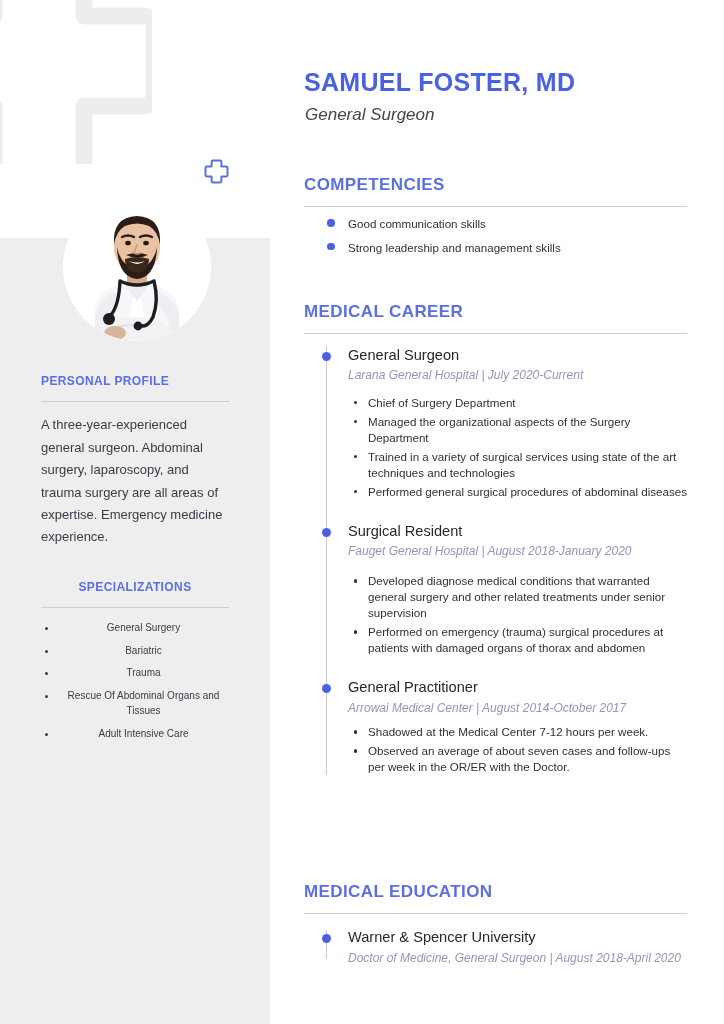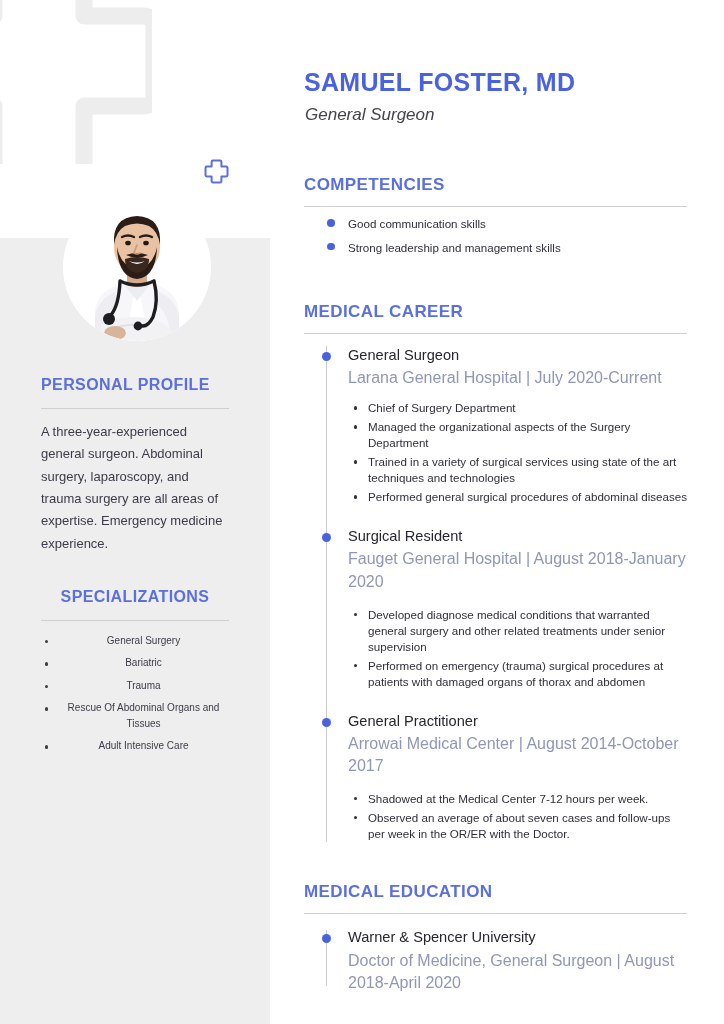--- a/index.html
+++ b/index.html
@@ -74,21 +74,21 @@
     top: 238px;
     width: 270px;
     padding: 0 41px 0 41px;
     z-index: 5;
   }
 
   .s-sec { margin-top: 0; }
 
   .s-head {
     color: #5b6fdf;
-    font-size: 16px;
+    font-size: 12px;
     font-weight: bold;
     letter-spacing: 0.4px;
     line-height: 1.62;
     text-transform: uppercase;
   }
 
   .s-rule {
     height: 1px;
     background: #cfcfcf;
     margin: 10px 0 12px 0;
@@ -226,21 +226,22 @@
     background: #4a62e0;
   }
   .tl-title {
     color: #26262f;
     font-size: 14.6px;
     font-weight: normal;
     line-height: 1.25;
   }
   .tl-meta {
     color: #9096b8;
-    font-size: 16px;
+    font-size: 12px;
+    font-style: italic;
     line-height: 1.38;
     margin-top: 3px;
   }
   .tl-bullets {
     list-style: none;
     margin-top: 11px;
   }
   .tl-bullets li {
     position: relative;
     padding-left: 20px;
@@ -396,21 +397,21 @@
           <ul class="tl-bullets" style="margin-top:14px;">
             <li>Developed diagnose medical conditions that warranted general surgery and other related treatments under senior supervision</li>
             <li>Performed on emergency (trauma) surgical procedures at patients with damaged organs of thorax and abdomen</li>
           </ul>
         </div>
 
         <div class="tl-item">
           <div class="tl-dot"></div>
           <div class="tl-title">General Practitioner</div>
           <div class="tl-meta">Arrowai Medical Center | August 2014-October 2017</div>
-          <ul class="tl-bullets" style="margin-top:14px;">
+          <ul class="tl-bullets" style="margin-top:8px;">
             <li>Shadowed at the Medical Center 7-12 hours per week.</li>
             <li>Observed an average of about seven cases and follow-ups per week in the OR/ER with the Doctor.</li>
           </ul>
         </div>
       </div>
     </div>
 
     <div style="position:absolute;left:0;top:882px;width:383px;">
       <div class="m-head">MEDICAL EDUCATION</div>
       <div class="m-rule"></div>

